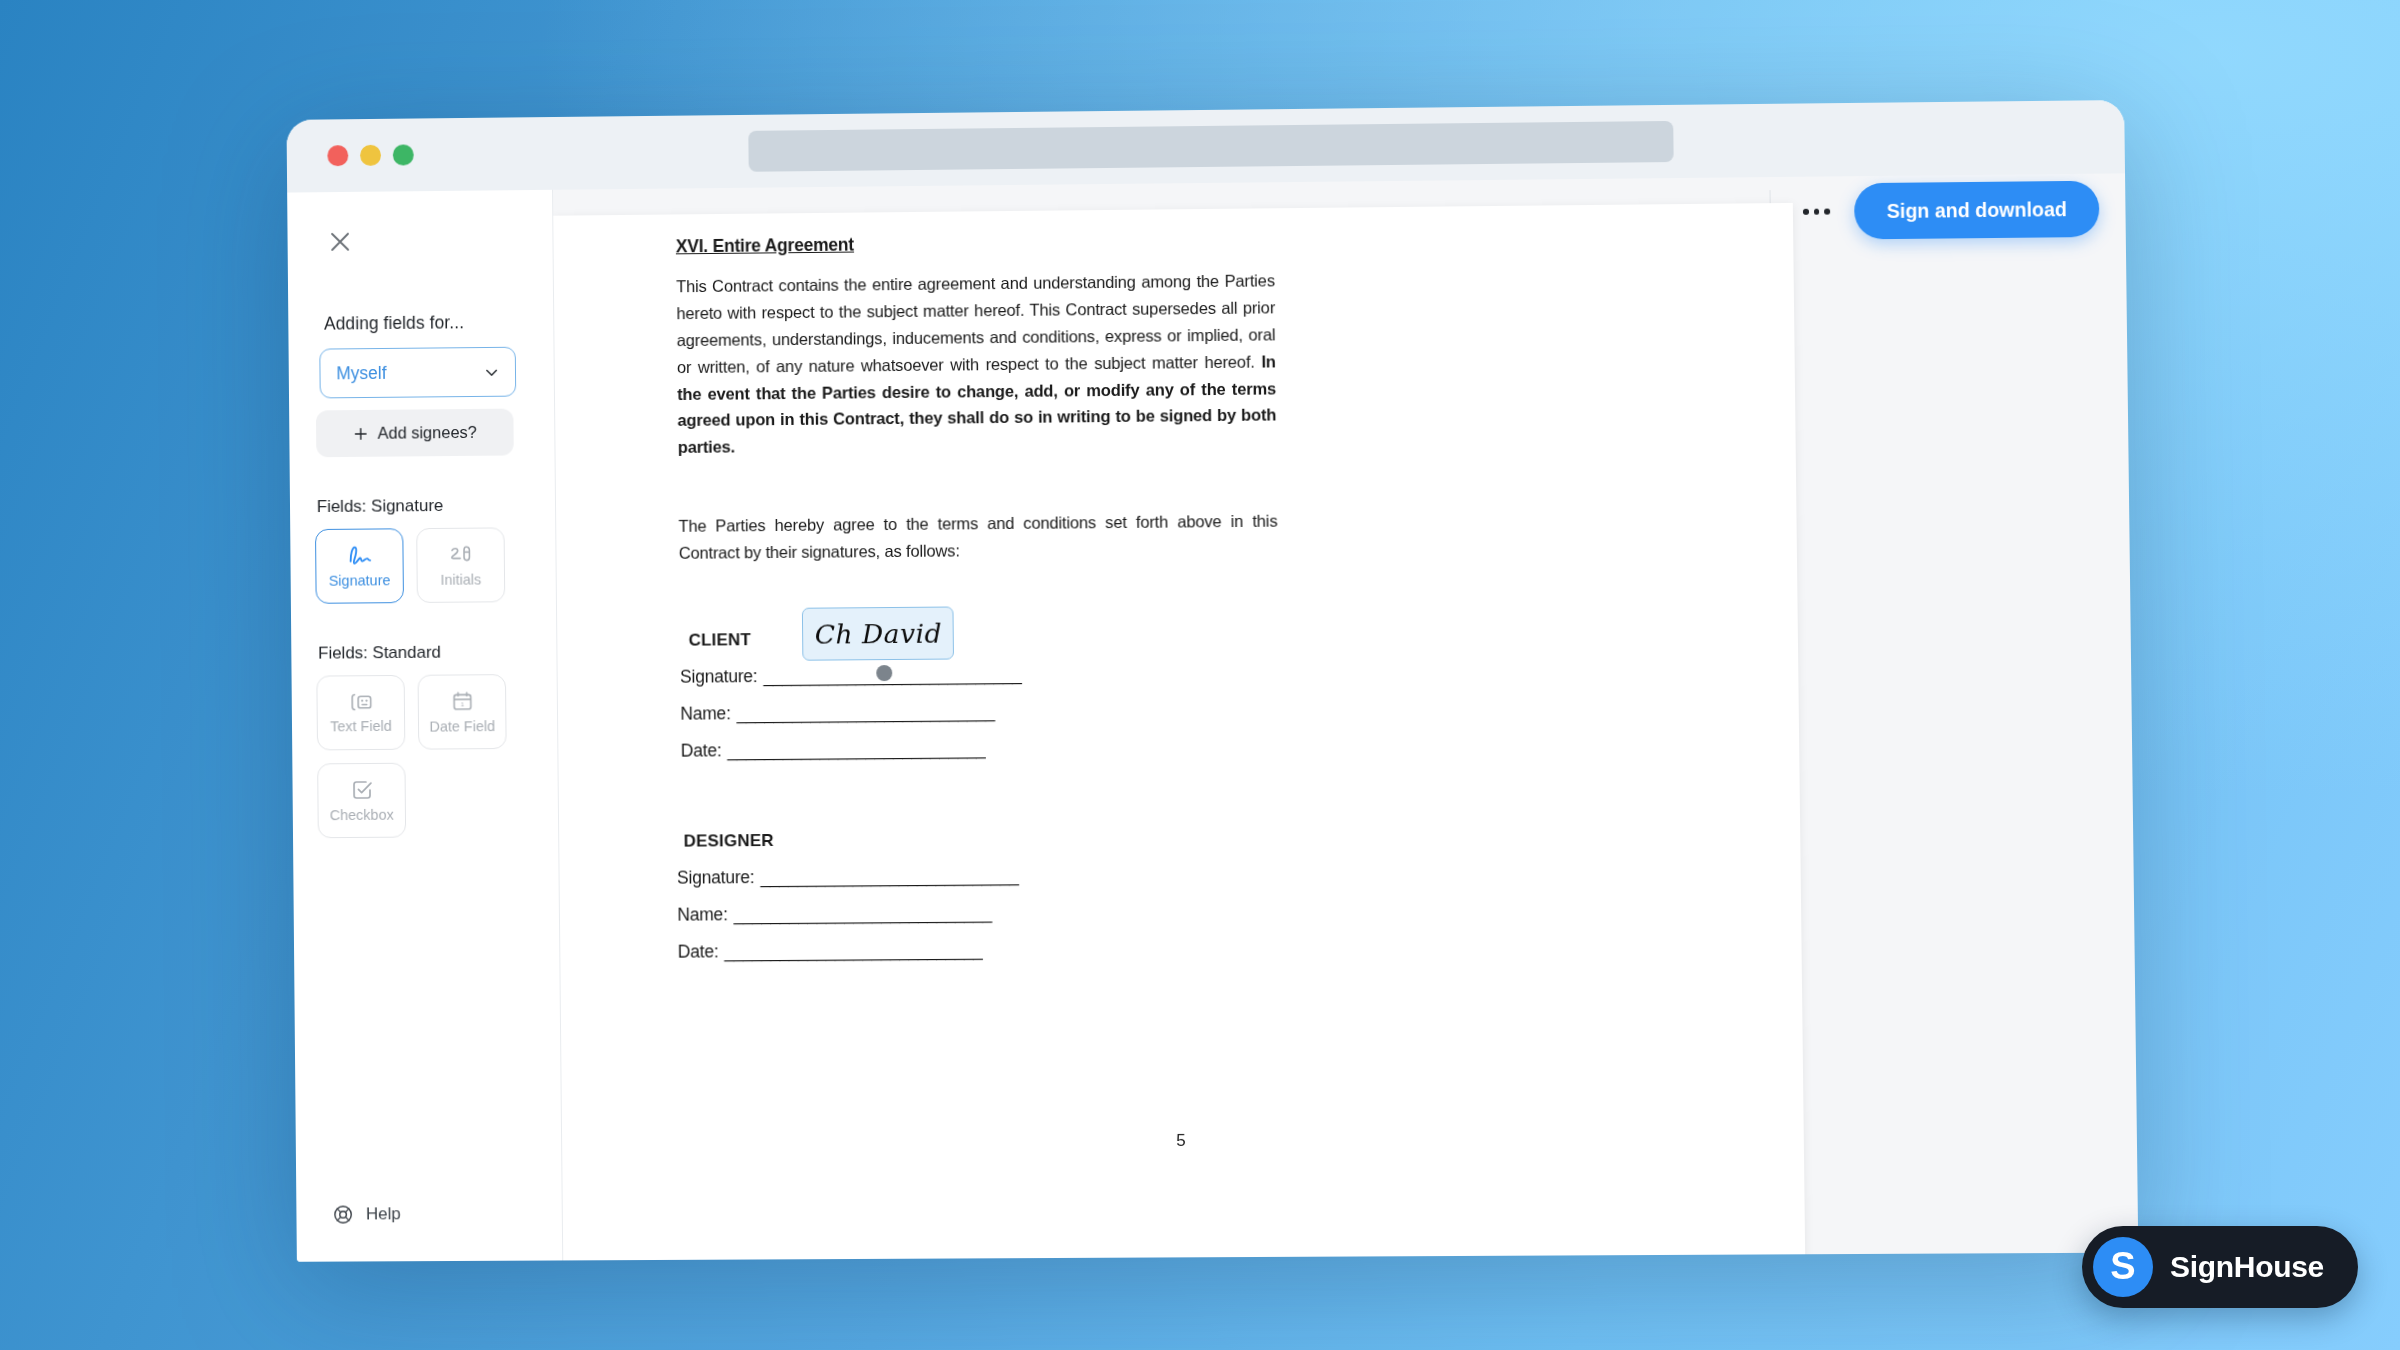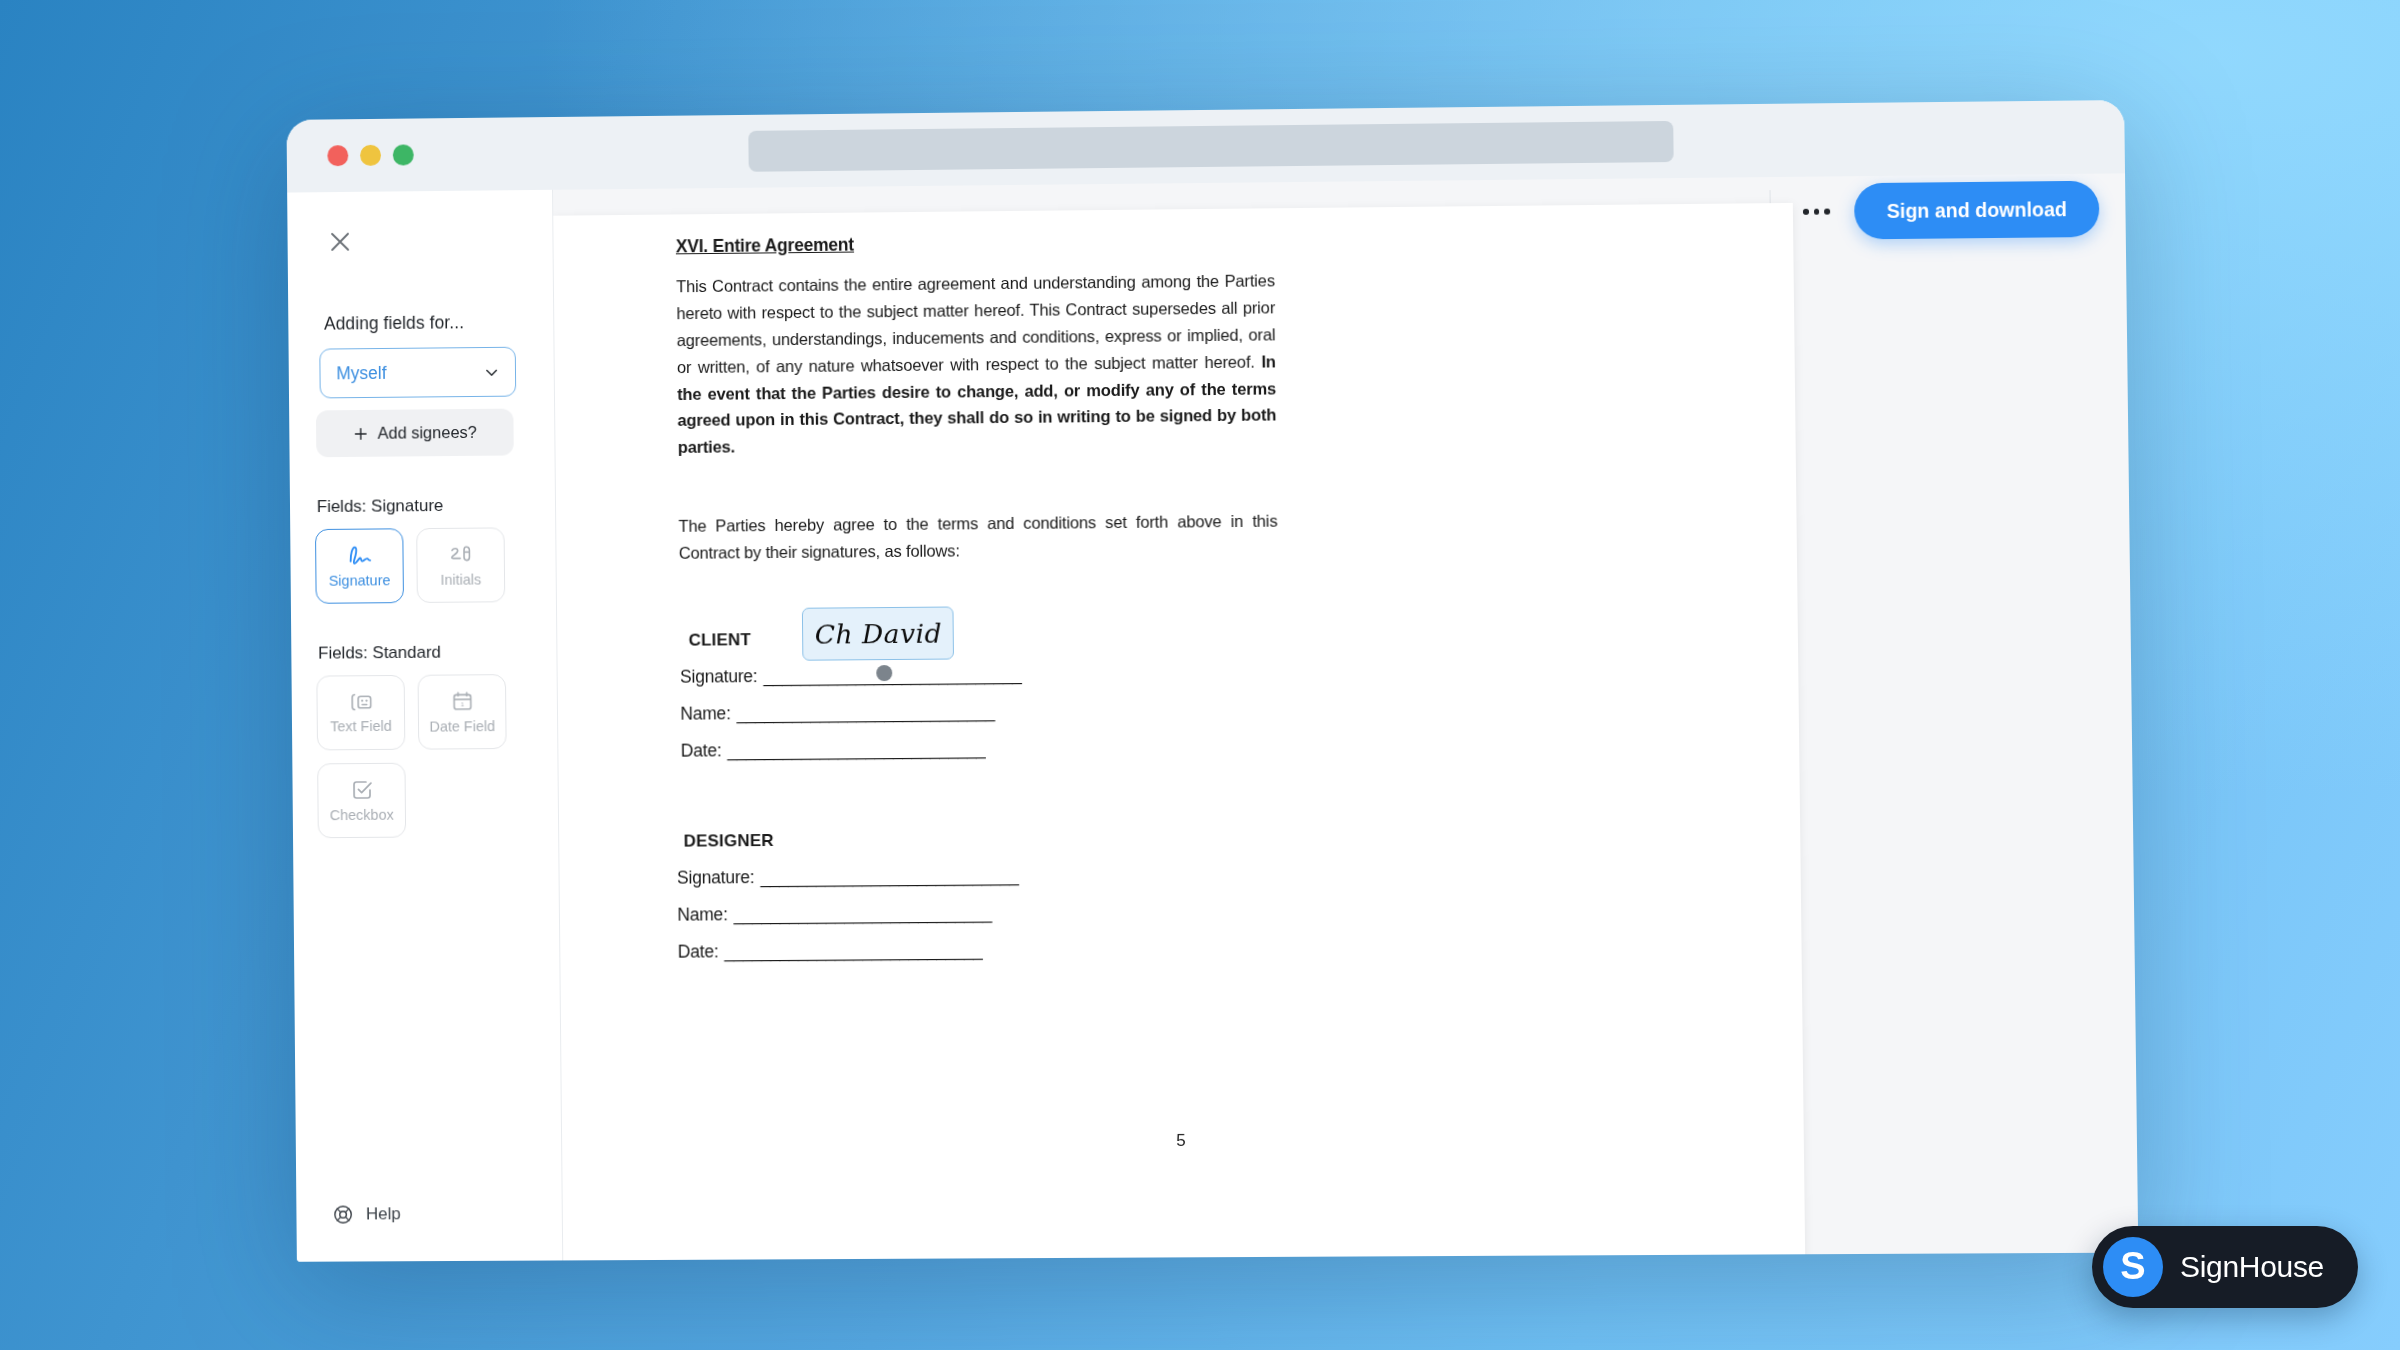--- a/index.html
+++ b/index.html
@@ -183,21 +183,21 @@
     position:absolute;right:42px;bottom:42px;height:82px;
     background:#161c26;border-radius:45px;display:flex;align-items:center;
     padding:0 34px 0 11px;gap:17px;
     box-shadow:0 10px 30px rgba(0,30,60,.3);
   }
   .badge .s{
     width:60px;height:60px;border-radius:50%;background:#2d8df5;color:#fff;
     display:flex;align-items:center;justify-content:center;
     font-size:38px;font-weight:700;line-height:1;padding-bottom:3px;box-sizing:border-box;
   }
-  .badge .nm{color:#fff;font-size:30px;font-weight:400;letter-spacing:-.3px;}
+  .badge .nm{color:#fff;font-size:30px;font-weight:700;letter-spacing:-.3px;}
 </style>
 </head>
 <body>
 
 <div class="bg"></div>
 <div class="bg2"></div>
 
 <div class="window-wrap">
  <div class="window">
 

